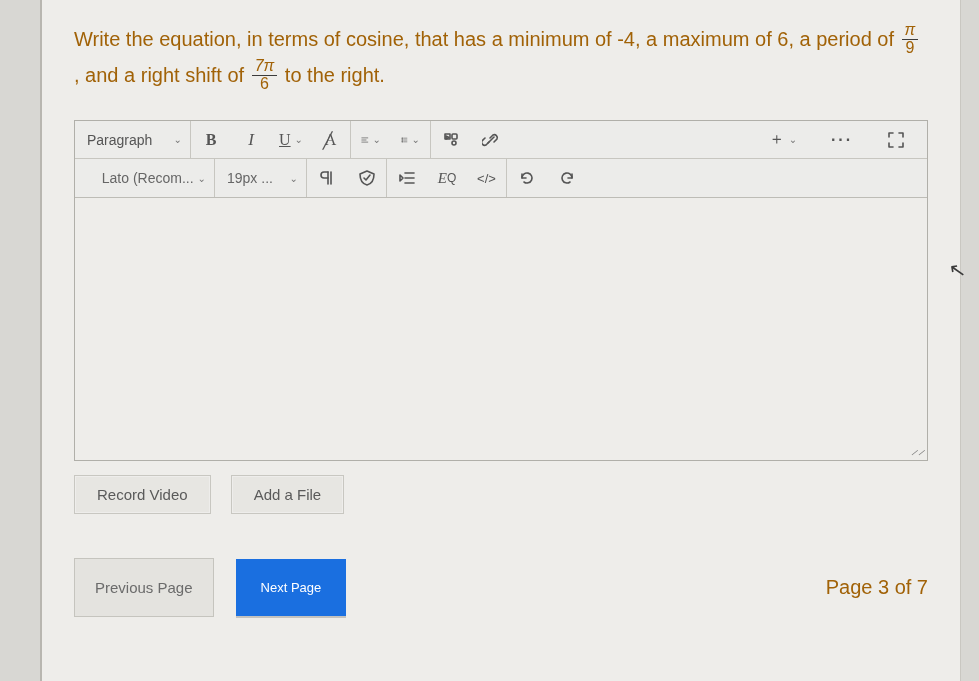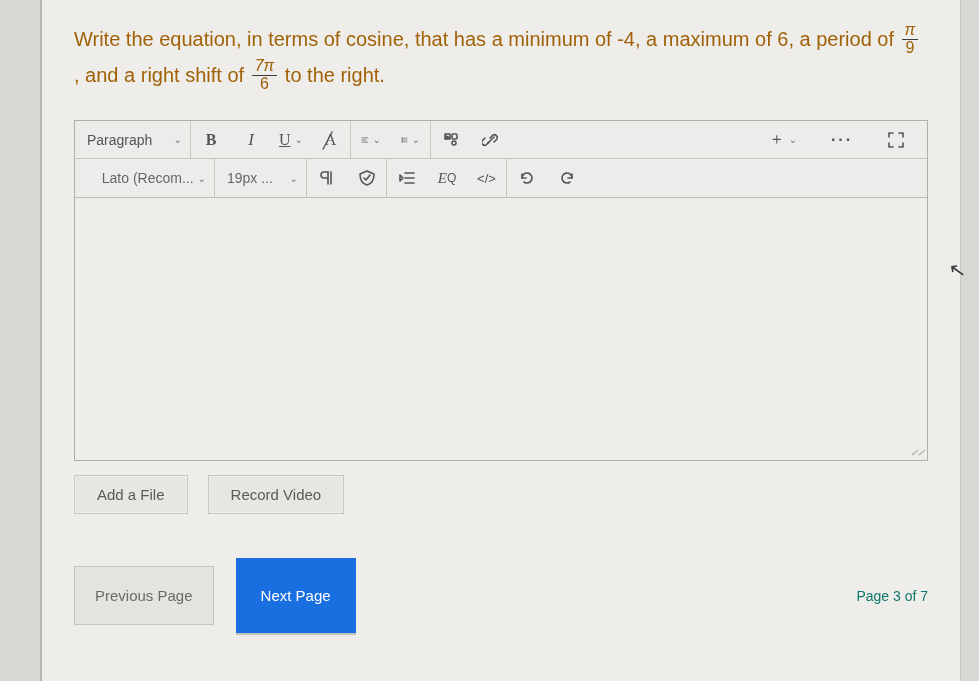--- a/index.html
+++ b/index.html
@@ -115,30 +115,30 @@
     border: 1px solid #c5c4be;
     color: #6b6b6b;
     font-size: 15px;
     padding: 20px 20px;
     cursor: pointer;
   }
   .next-btn {
     background: #1a6fe0;
     border: 1px solid #1a6fe0;
     color: #fff;
-    font-size: 15px;
-    padding: 28px 24px;
+    font-size: 13px;
+    padding: 20px 24px;
     cursor: pointer;
     margin-left: 22px;
     box-shadow: 0 2px 0 rgba(0,0,0,0.18);
   }
   .page-counter {
     margin-left: auto;
-    font-size: 14px;
-    color: #0f766e;
+    font-size: 20px;
+    color: #a16207;
   }
   .cursor-deco {
     position: absolute;
     right: -6px;
     top: 258px;
     font-size: 20px;
     color: #3a3a3a;
     transform: rotate(-10deg);
   }
   svg.ico { width:18px; height:18px; }
@@ -286,22 +286,22 @@
         </div>
       </div>
 
     </div>
     <div class="editor-body">
       <span class="resize-handle">⸝⸝</span>
     </div>
   </div>
 
   <div class="below-editor">
+    <button class="ghost-btn">Record Video</button>
     <button class="ghost-btn">Add a File</button>
-    <button class="ghost-btn">Record Video</button>
   </div>
 
   <div class="nav-row">
     <button class="prev-btn">Previous Page</button>
     <button class="next-btn">Next Page</button>
     <div class="page-counter">Page 3 of 7</div>
   </div>
 
   <div class="cursor-deco">↖</div>
 </div>

